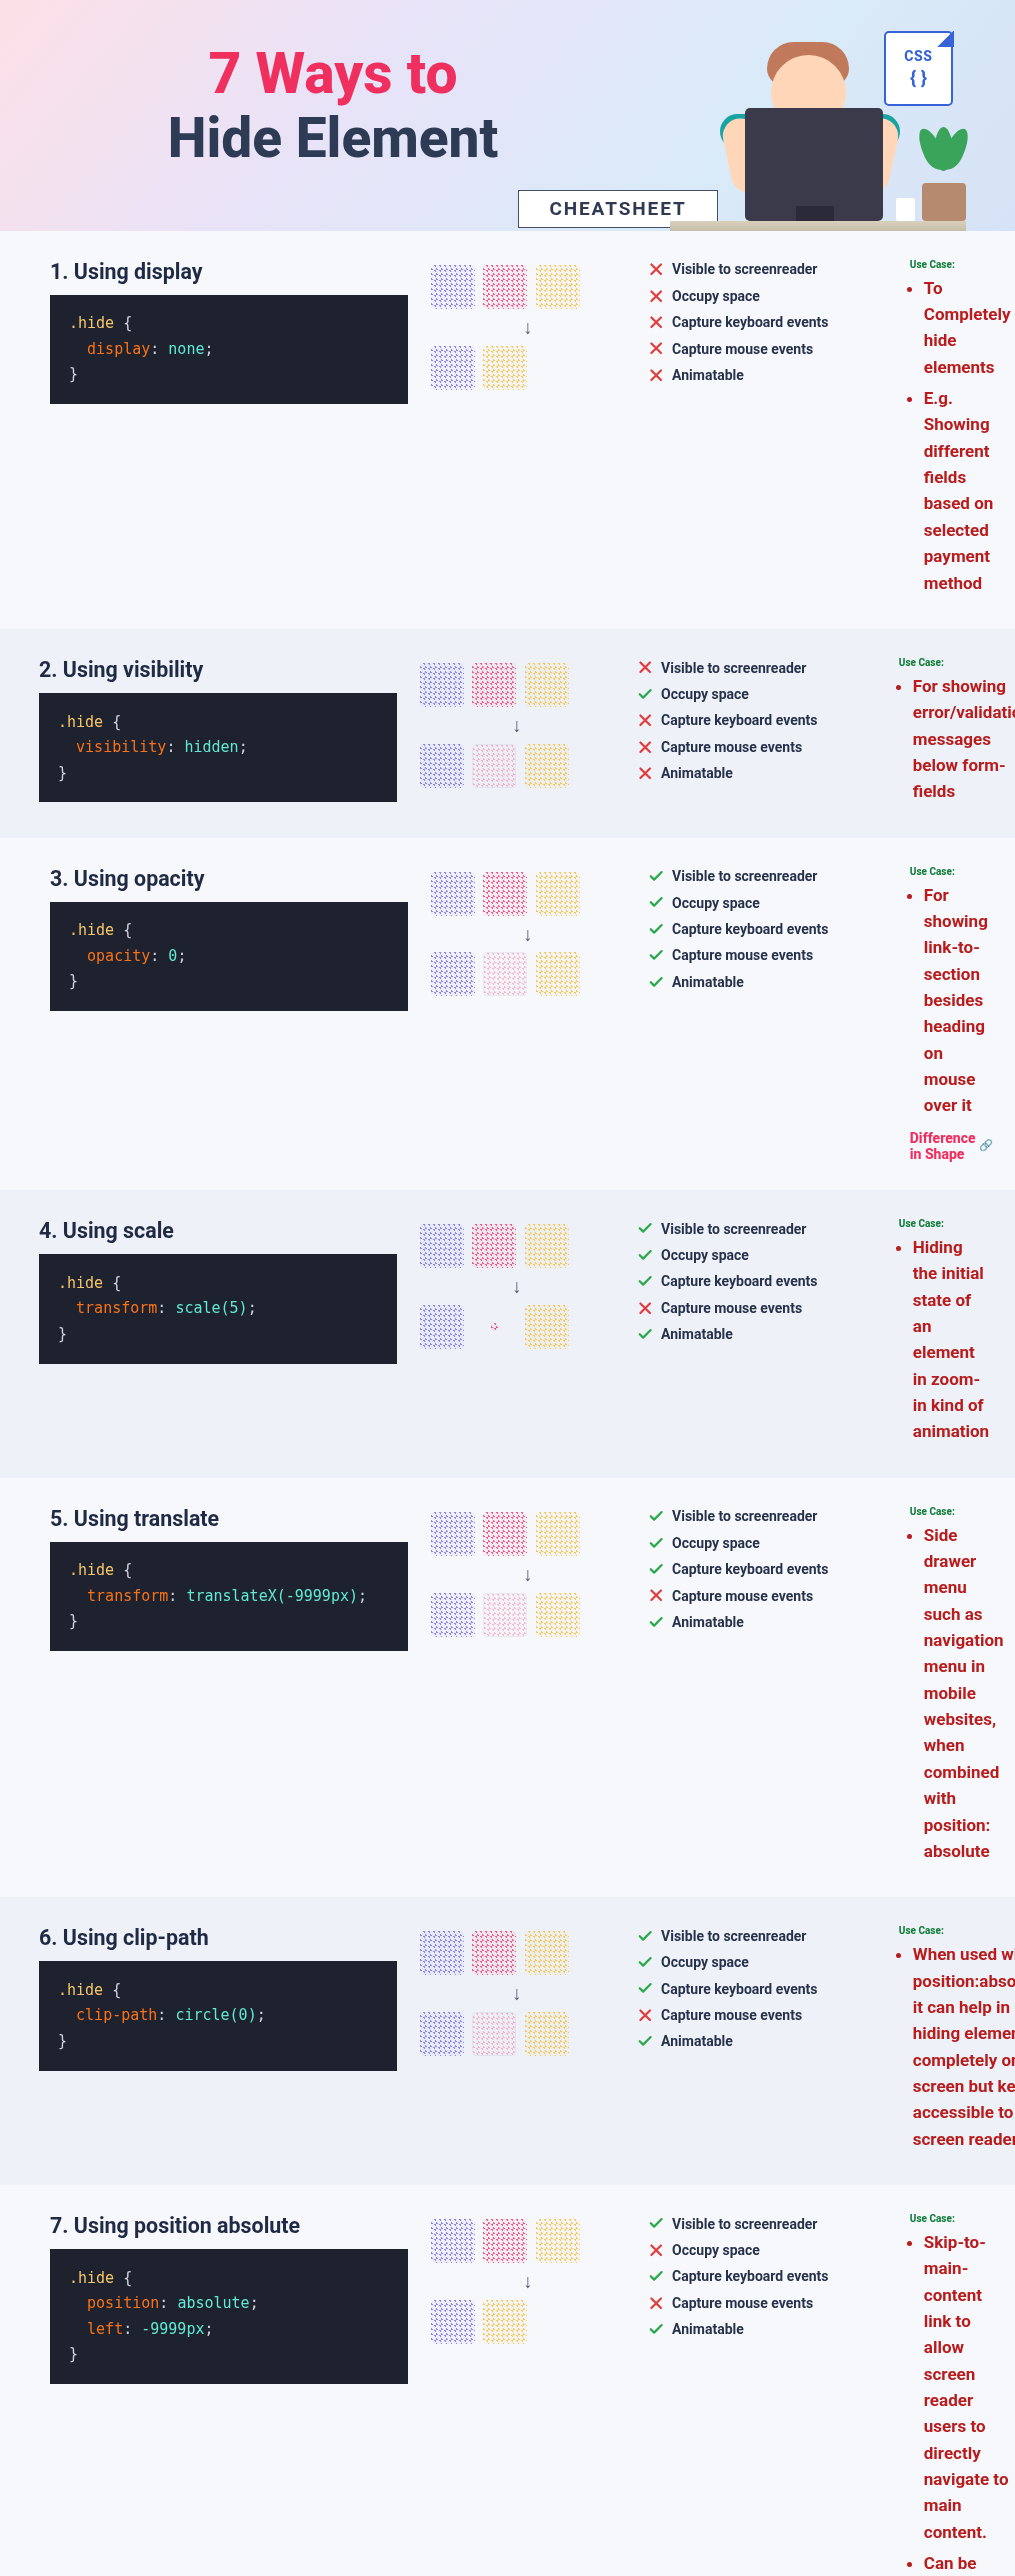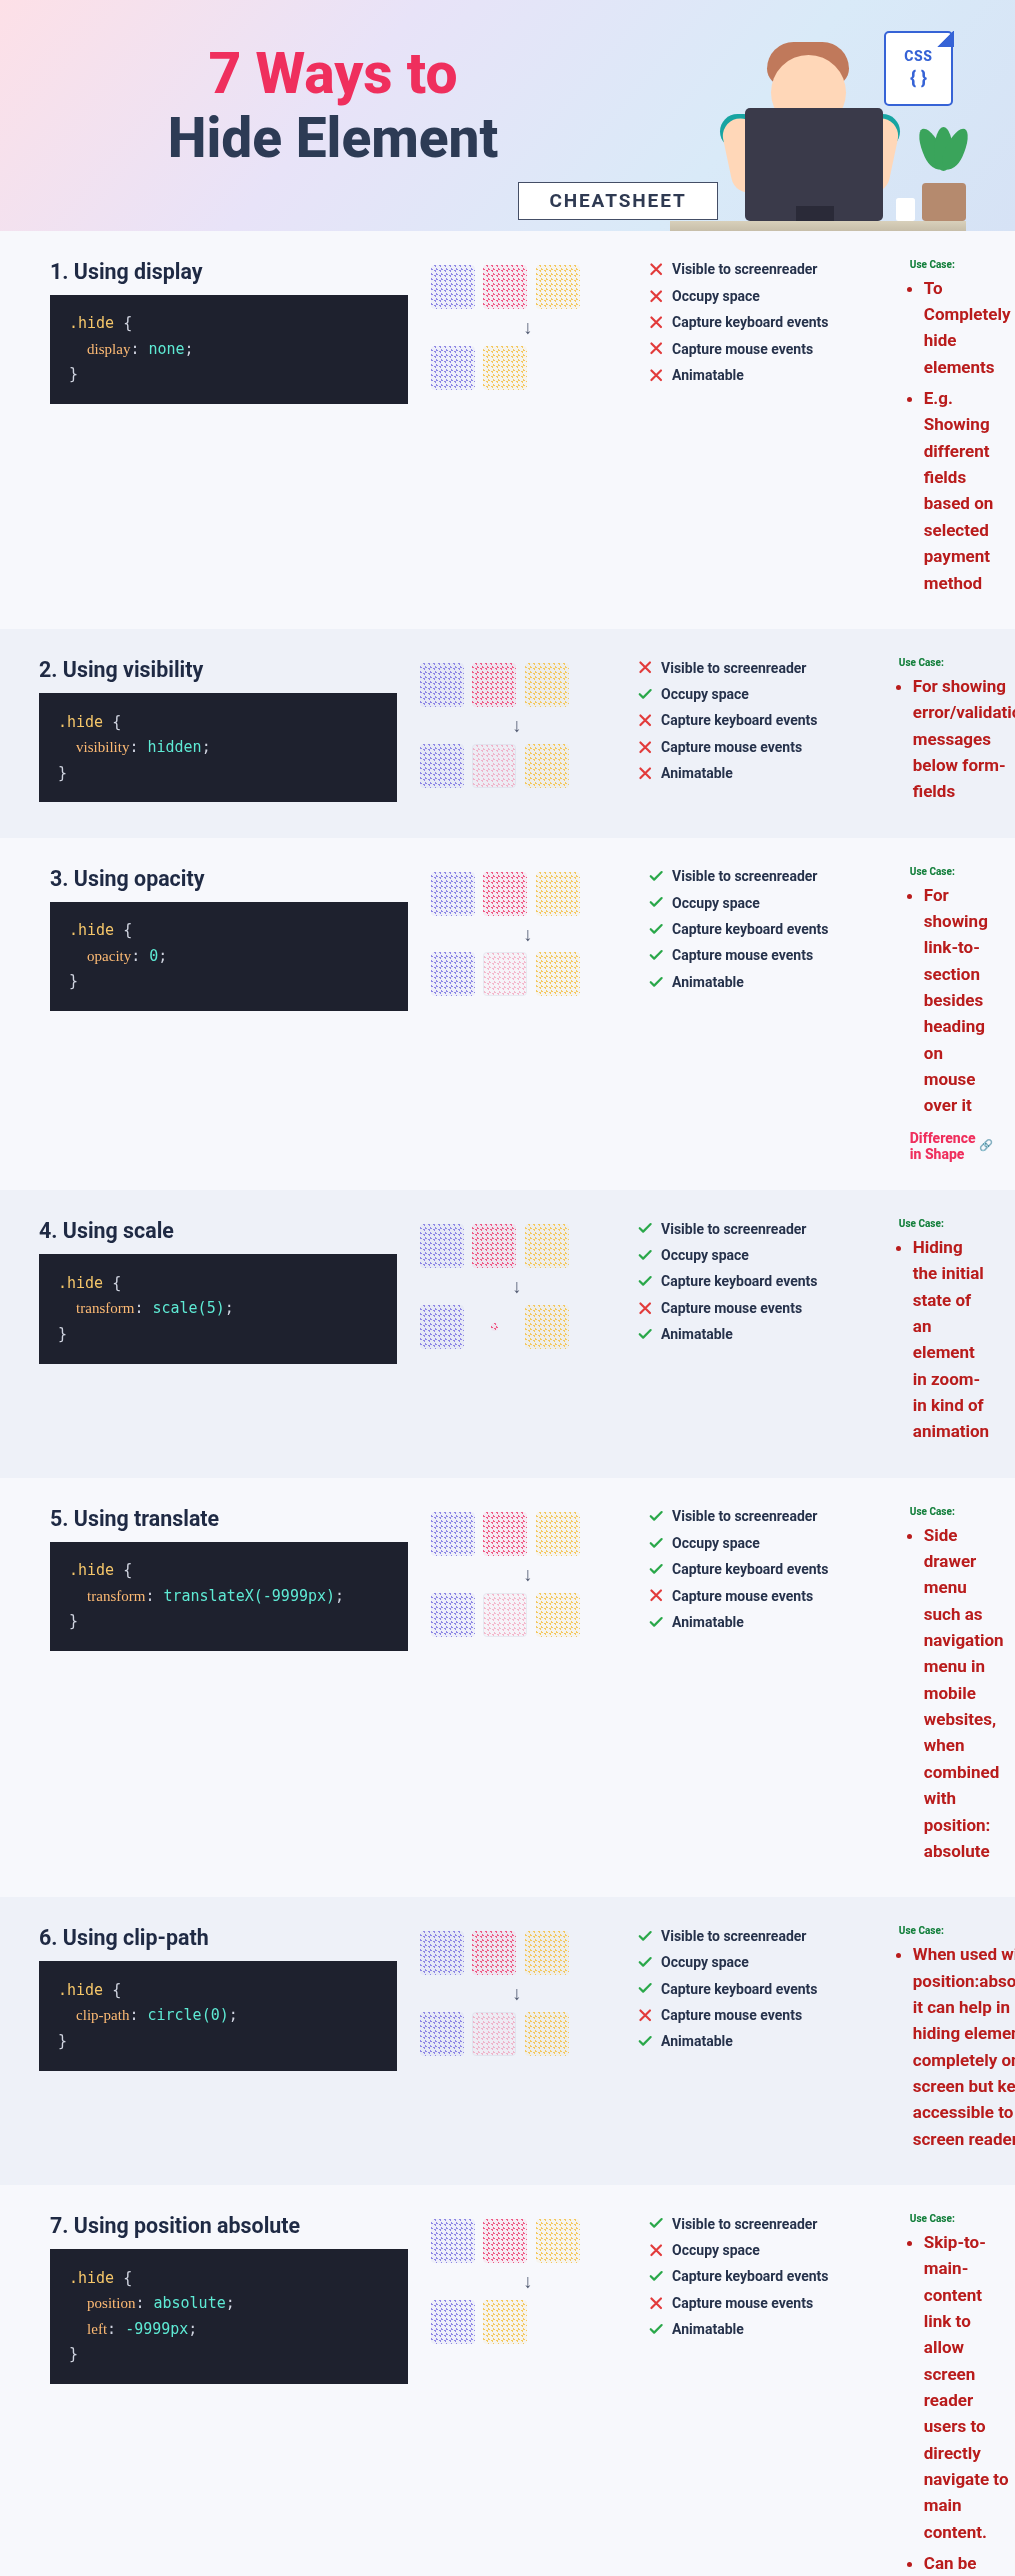--- a/index.html
+++ b/index.html
@@ -40,21 +40,21 @@
   .cheatsheet {
     display: inline-block;
     background: #fff;
     border: 1.9px solid #444e66;
     padding: 6.3px 30px;
     font-size: 19px;
     font-weight: 700;
     letter-spacing: 1.9px;
     color: #2f3a52;
     position: relative;
-    top: 14px;
+    top: 22px;
     margin-left: 220px;
   }
   .illustration {
     position: absolute;
     right: 50px;
     bottom: 0;
     width: 296px;
     height: 220px;
   }
   .illustration .desk {
@@ -109,21 +109,21 @@
     background: #1e212e;
     border-radius: 0;
     padding: 16.4px 19px;
     font-family: ui-monospace, "SF Mono", Menlo, Consolas, monospace;
     font-size: 15px;
     line-height: 1.7;
     color: #d0d4e0;
   }
   .tok-sel { color:#f6c76a; }
   .tok-brace { color:#d0d4e0; }
-  .tok-prop { color:#fdba74;font-family:Liberation Serif, serif; }
+  .tok-prop { color:#f97316; }
   .tok-val { color:#5eead4; }
 
   
   .viz { padding-top: 6.3px; }
   .boxrow { display:flex; gap:8.8px; margin-bottom:8.8px; }
   .hatch {
     width:44px; height:44px; border-radius:3.8px;
     background-size: 5px 5px;
   }
   .h-purple { background-image: repeating-linear-gradient(45deg,#8e87e5 0,#8e87e5 1.9px,transparent 1.9px,transparent 5px); background-color: rgba(142,135,229,.08); }

